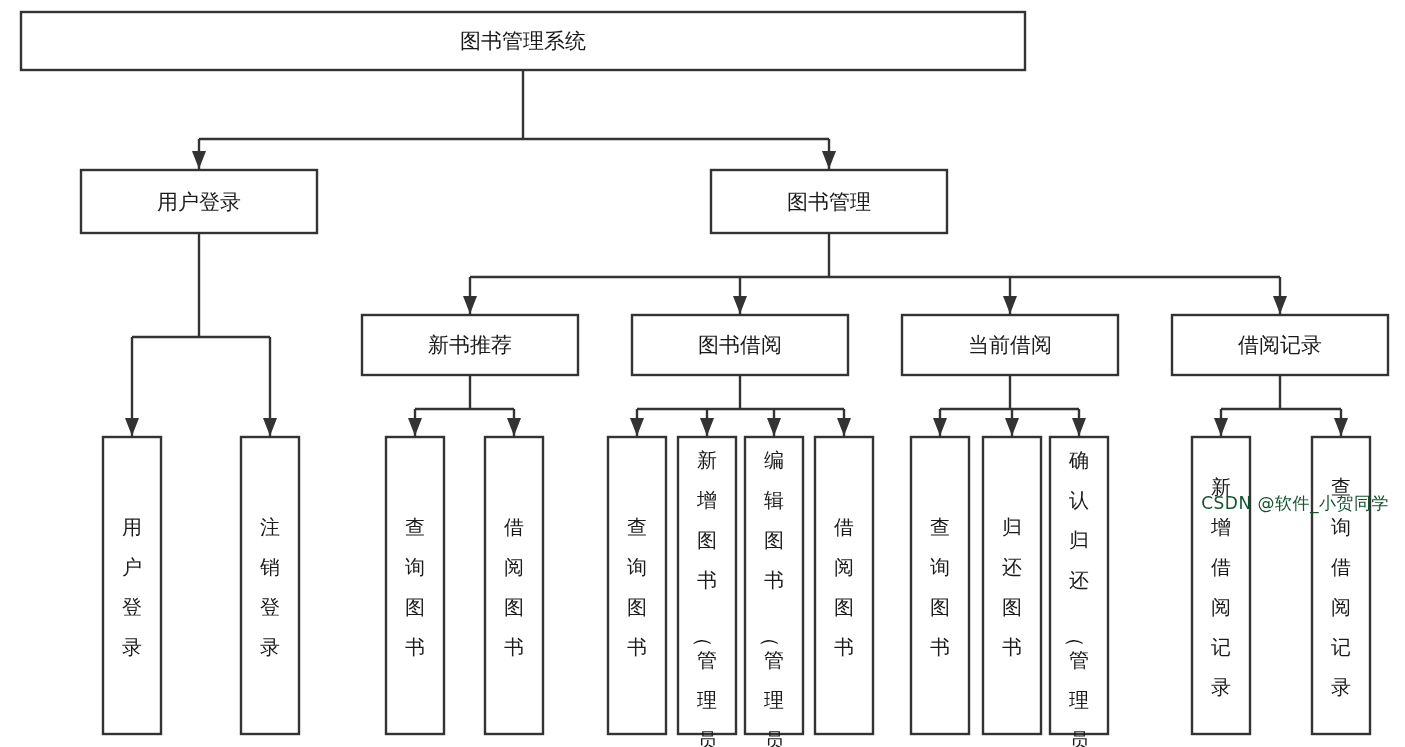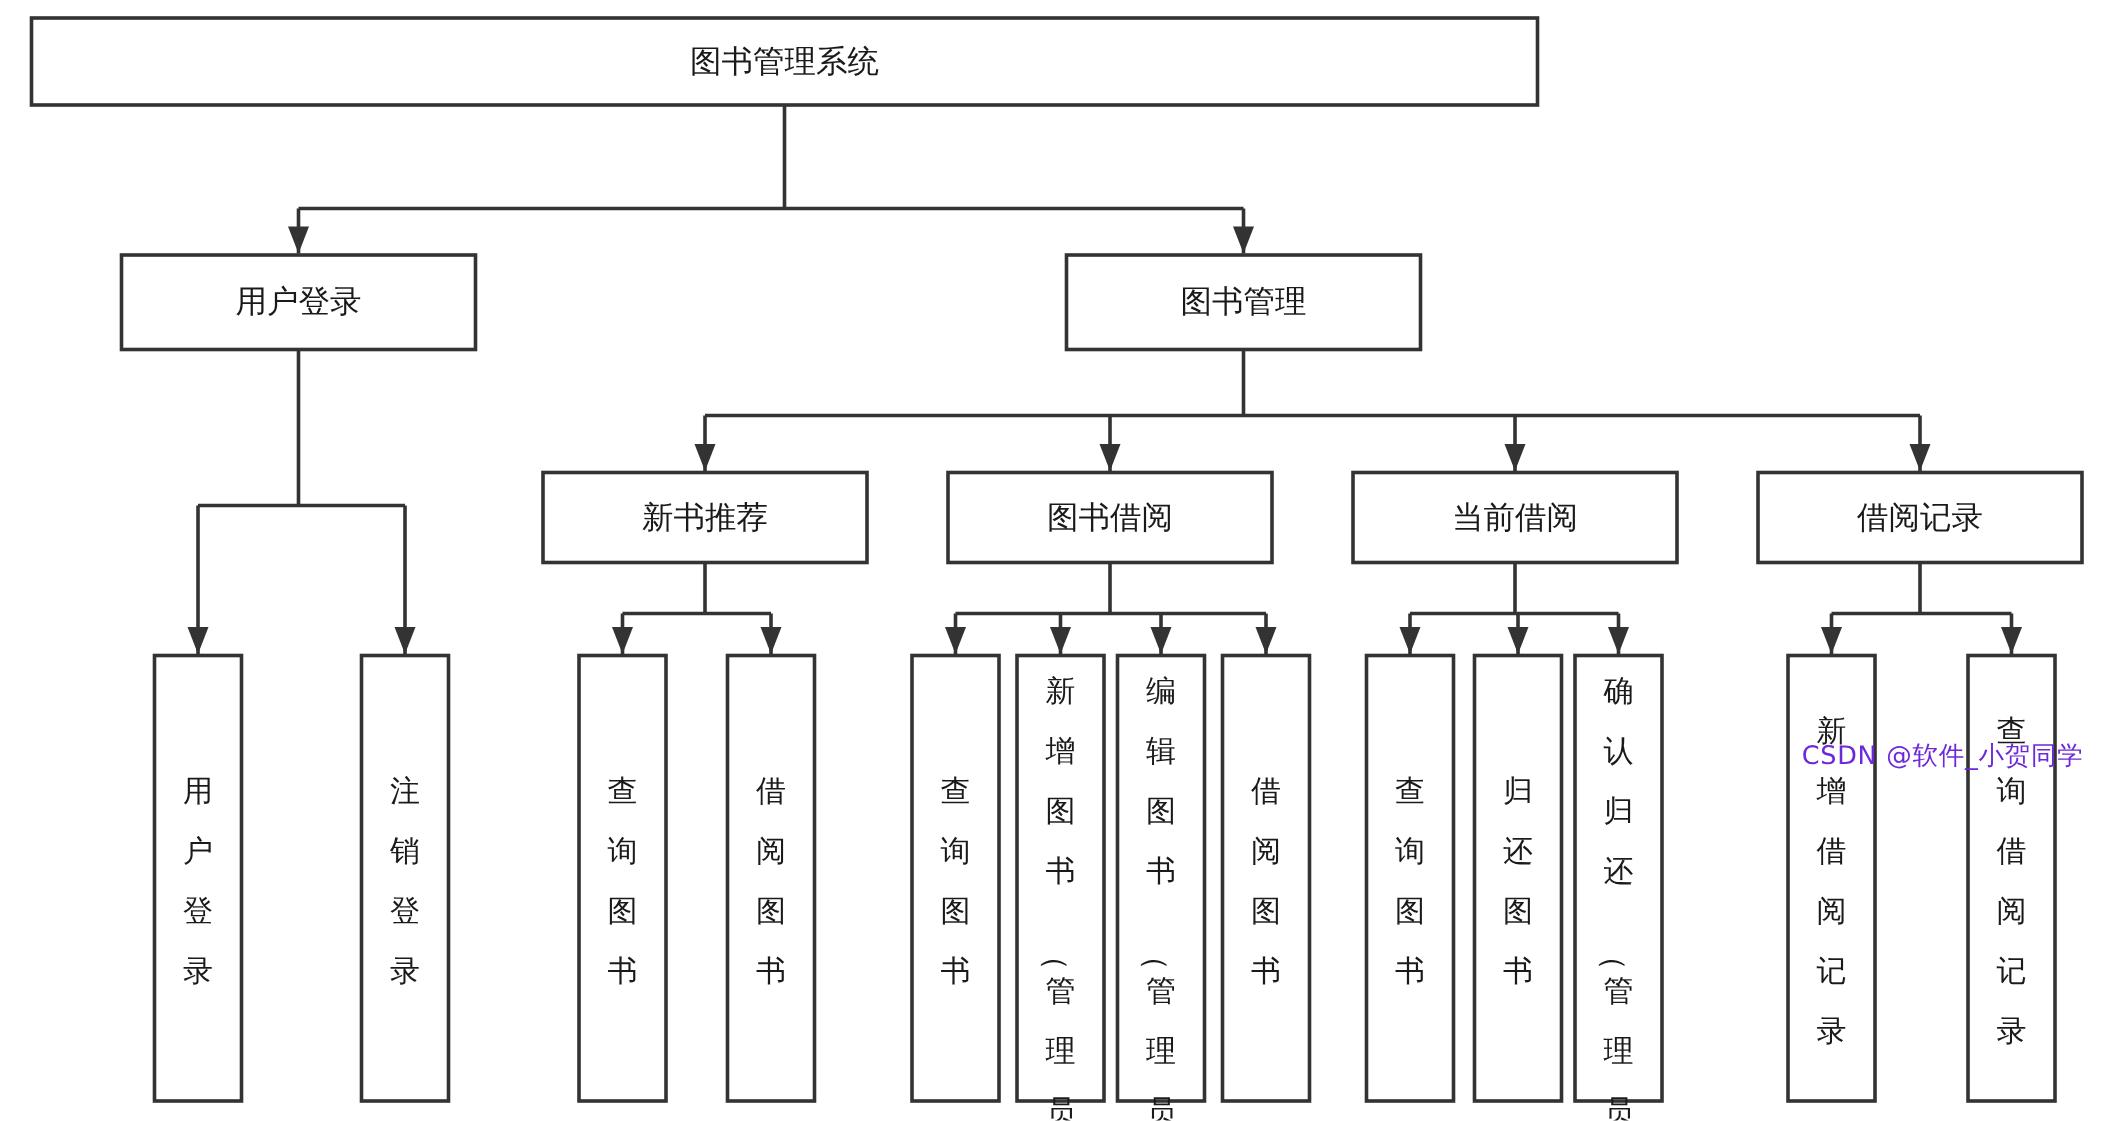--- a/index.html
+++ b/index.html
@@ -54,21 +54,21 @@
     font-family: "DejaVu Sans", "Liberation Sans", sans-serif;
     font-size: 20px;
     text-anchor: middle;
   }
   .watermark {
     position: absolute;
     right: 16px;
     bottom: 8px;
     font-family: "DejaVu Sans", "Liberation Sans", sans-serif;
     font-size: 17px;
-    color: #6d28d9;
+    color: #14532d;
     letter-spacing: 0.5px;
     white-space: nowrap;
     user-select: none;
   }
 </style>
 </head>
 <body>
 
 <div id="diagram-root">
   <svg class="diagram-canvas" viewBox="0 0 1405 747" xmlns="http://www.w3.org/2000/svg">

